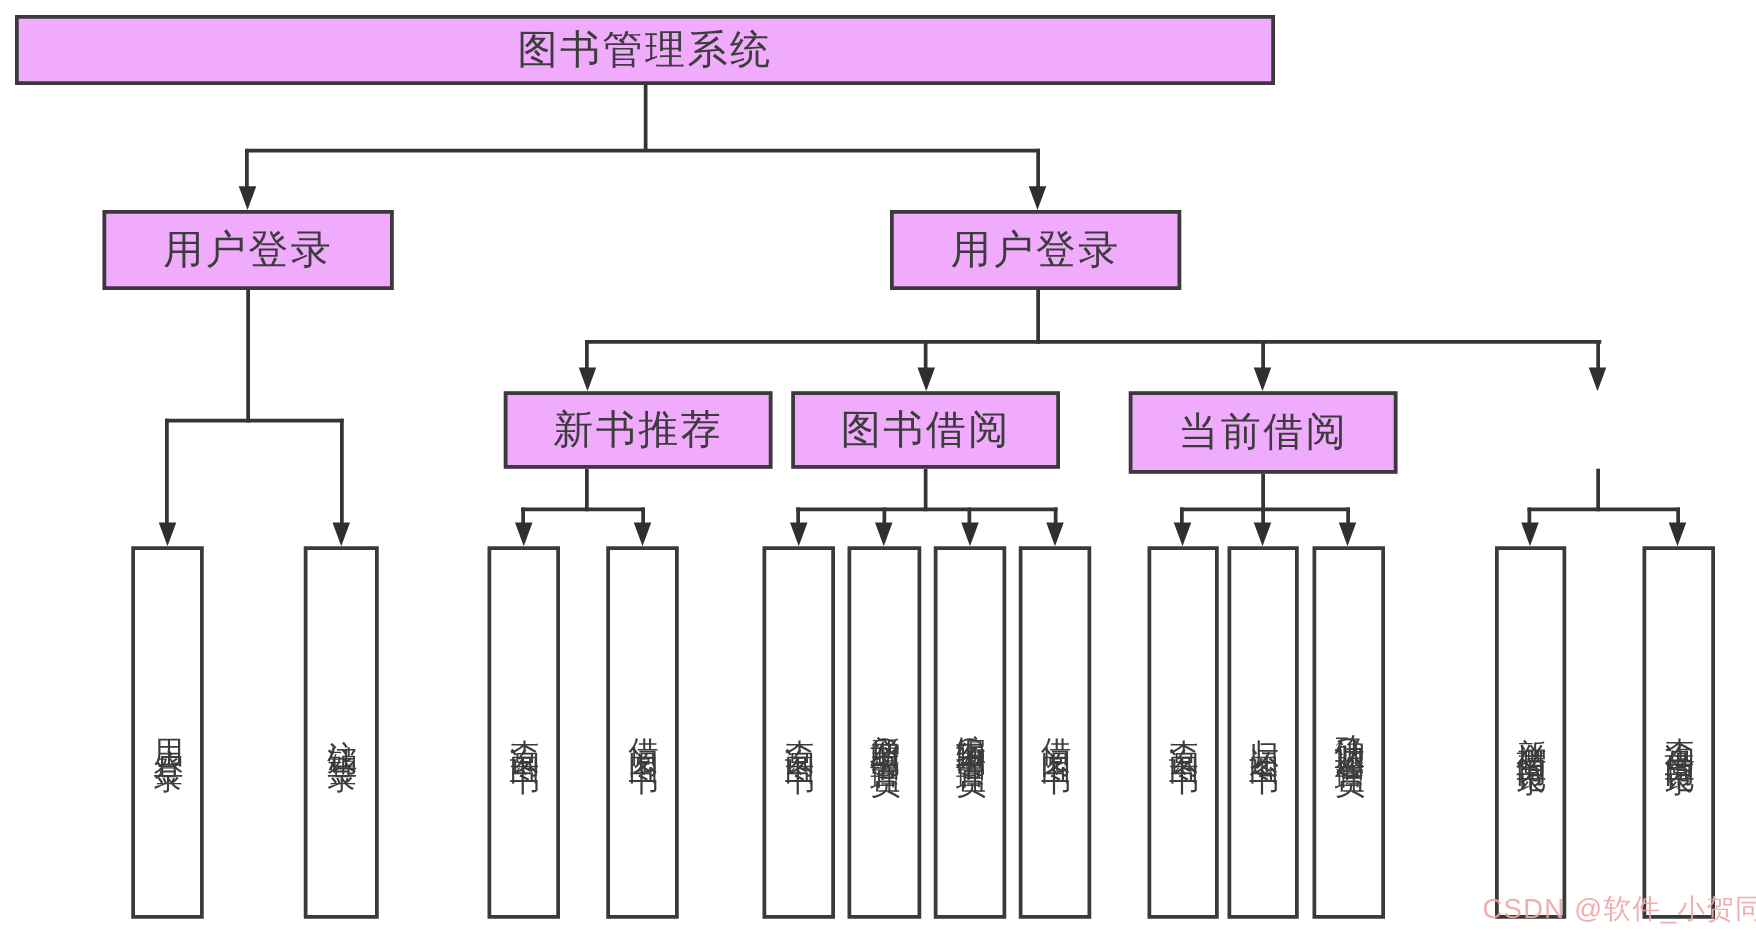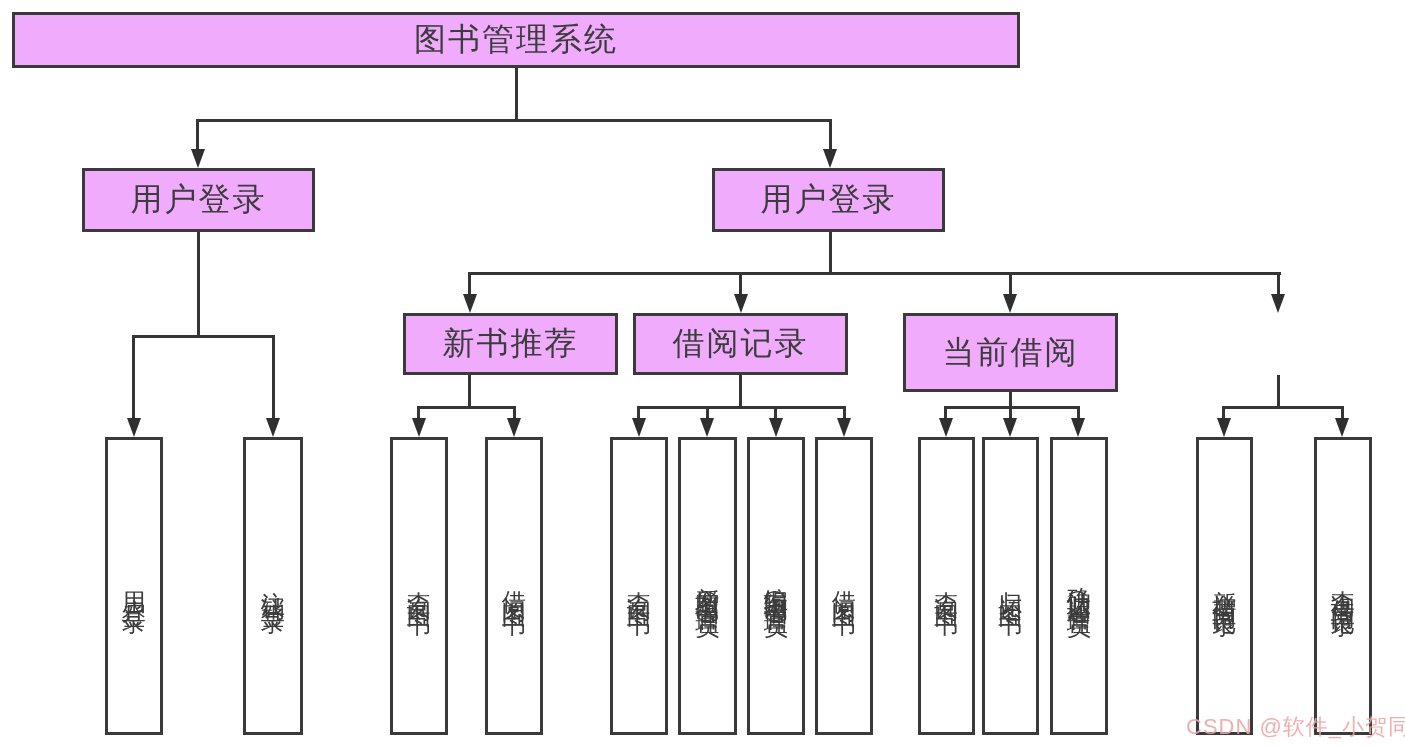--- a/index.html
+++ b/index.html
@@ -36,22 +36,22 @@
 <body>
 
 <div class="canvas">
 
   <div class="hbox" style="left:12px;top:12px;width:1008px;height:56px;">图书管理系统</div>
 
   <div class="hbox" style="left:82px;top:168px;width:233px;height:64px;">用户登录</div>
   <div class="hbox" style="left:712px;top:168px;width:233px;height:64px;">用户登录</div>
 
   <div class="hbox" style="left:363px;top:313px;width:215px;height:62px;margin-left:40px;">新书推荐</div>
-  <div class="hbox" style="left:633px;top:313px;width:215px;height:62px;">借阅记录</div>
-  <div class="hbox" style="left:903px;top:313px;width:215px;height:79px;">当前借阅</div>
+  <div class="hbox" style="left:633px;top:313px;width:215px;height:62px;">图书借阅</div>
+  <div class="hbox" style="left:903px;top:313px;width:215px;height:66px;">当前借阅</div>
 
   <div class="leaf" style="left:105px;width:58px;">
     <span>用户登录</span>
     </div>
   <div class="leaf" style="left:243px;width:60px;">
     <span>注销登录</span>
     </div>
 
   <div class="leaf" style="left:390px;width:58px;">
     <span>查询图书</span>

